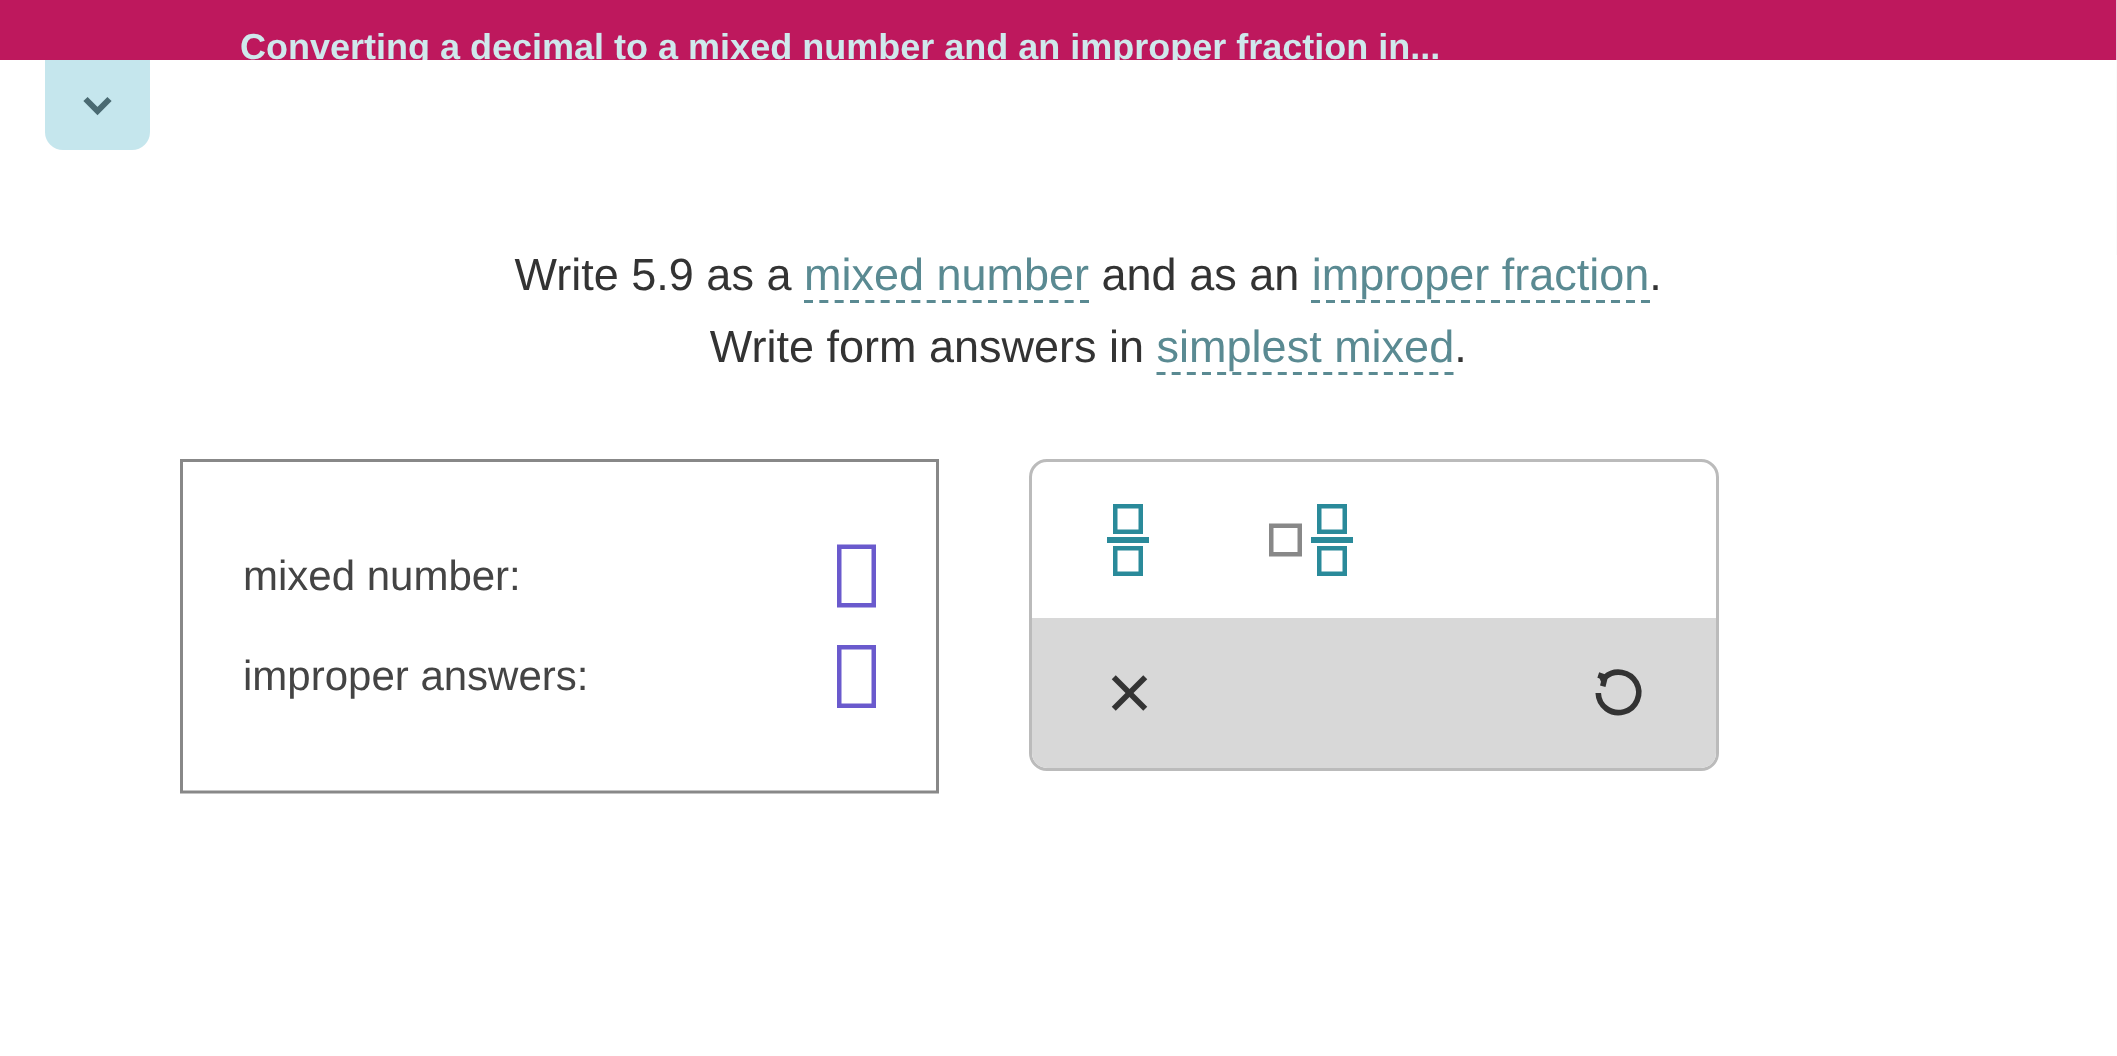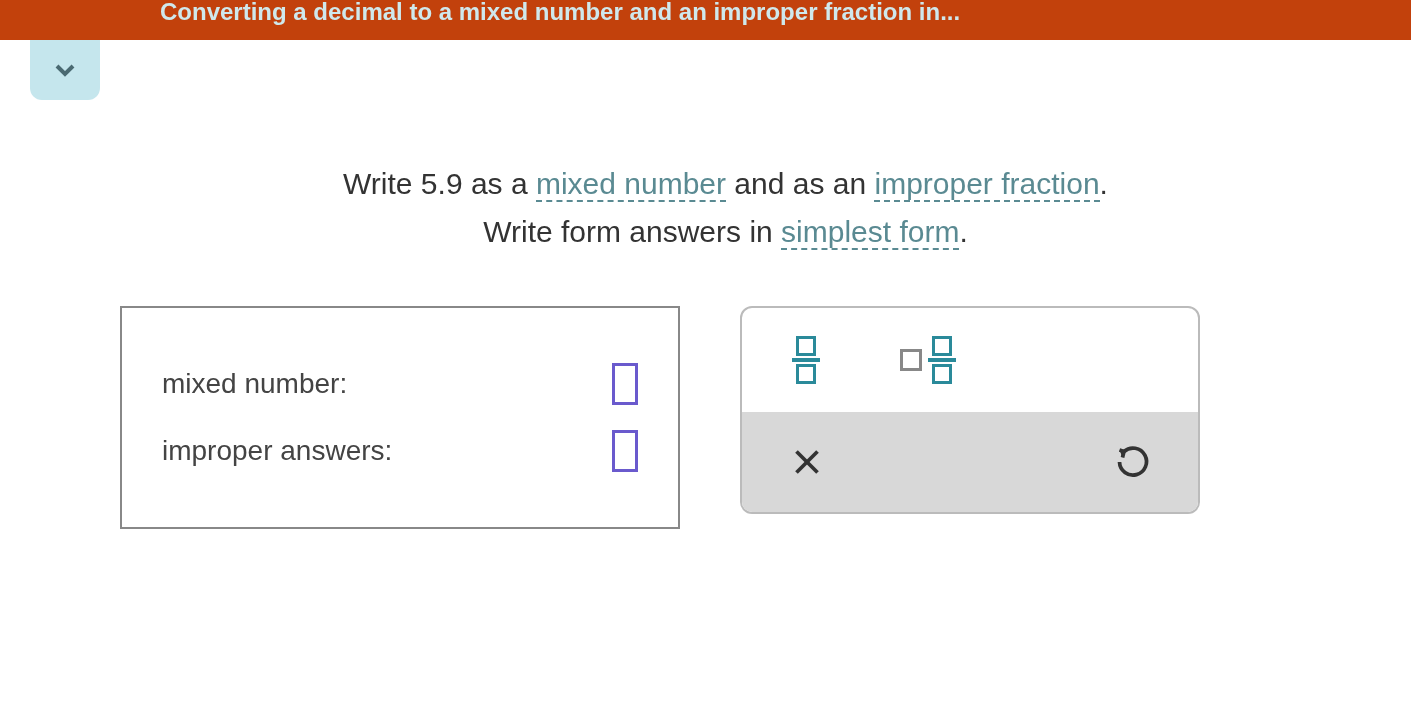--- a/index.html
+++ b/index.html
@@ -8,23 +8,23 @@
       box-sizing: border-box;
     }
     body {
       font-family: Arial, Helvetica, sans-serif;
       background: #f5f5f5;
       width: 1411px;
       height: 704px;
       overflow: hidden;
     }
     .header-bar {
-      background: #c2410c;
+      background: #be185d;
       color: #cfe8ec;
-      padding: 0 20px 12px 160px;
+      padding: 20px 20px 12px 160px;
       font-size: 24px;
       font-weight: bold;
       height: 40px;
       line-height: 24px;
     }
     .content-area {
       background: #fff;
       padding: 20px 40px 40px 40px;
       position: relative;
       min-height: 664px;
@@ -62,21 +62,21 @@
     .workspace {
       display: flex;
       gap: 60px;
       margin-top: 50px;
       margin-left: 80px;
       align-items: flex-start;
     }
     .answer-box {
       border: 2px solid #888;
       padding: 30px 40px;
-      width: 560px;
+      width: 506px;
       background: #fff;
     }
     .answer-row {
       display: flex;
       align-items: center;
       margin: 25px 0;
       font-size: 28px;
       color: #444;
     }
     .answer-label {
@@ -161,21 +161,21 @@
 
   <div class="dropdown-tab">
     <svg viewBox="0 0 24 24" fill="none" stroke="#4a6a72" stroke-width="3">
       <polyline points="6 9 12 15 18 9"></polyline>
     </svg>
   </div>
 
   <div class="question-text">
     <span>Write </span><span>5.9</span><span> as a </span><span class="term">mixed number</span><span> and as an </span><span class="term">improper fraction</span><span>.</span>
     <br>
-    <span>Write form answers in </span><span class="term">simplest form</span><span>.</span>
+    <span>Write form answers in </span><span class="term">simplest mixed</span><span>.</span>
   </div>
 
   <div class="workspace">
 
     <div class="answer-box">
       <div class="answer-row">
         <span class="answer-label">mixed number:</span>
         <div class="input-placeholder"></div>
       </div>
       <div class="answer-row">

